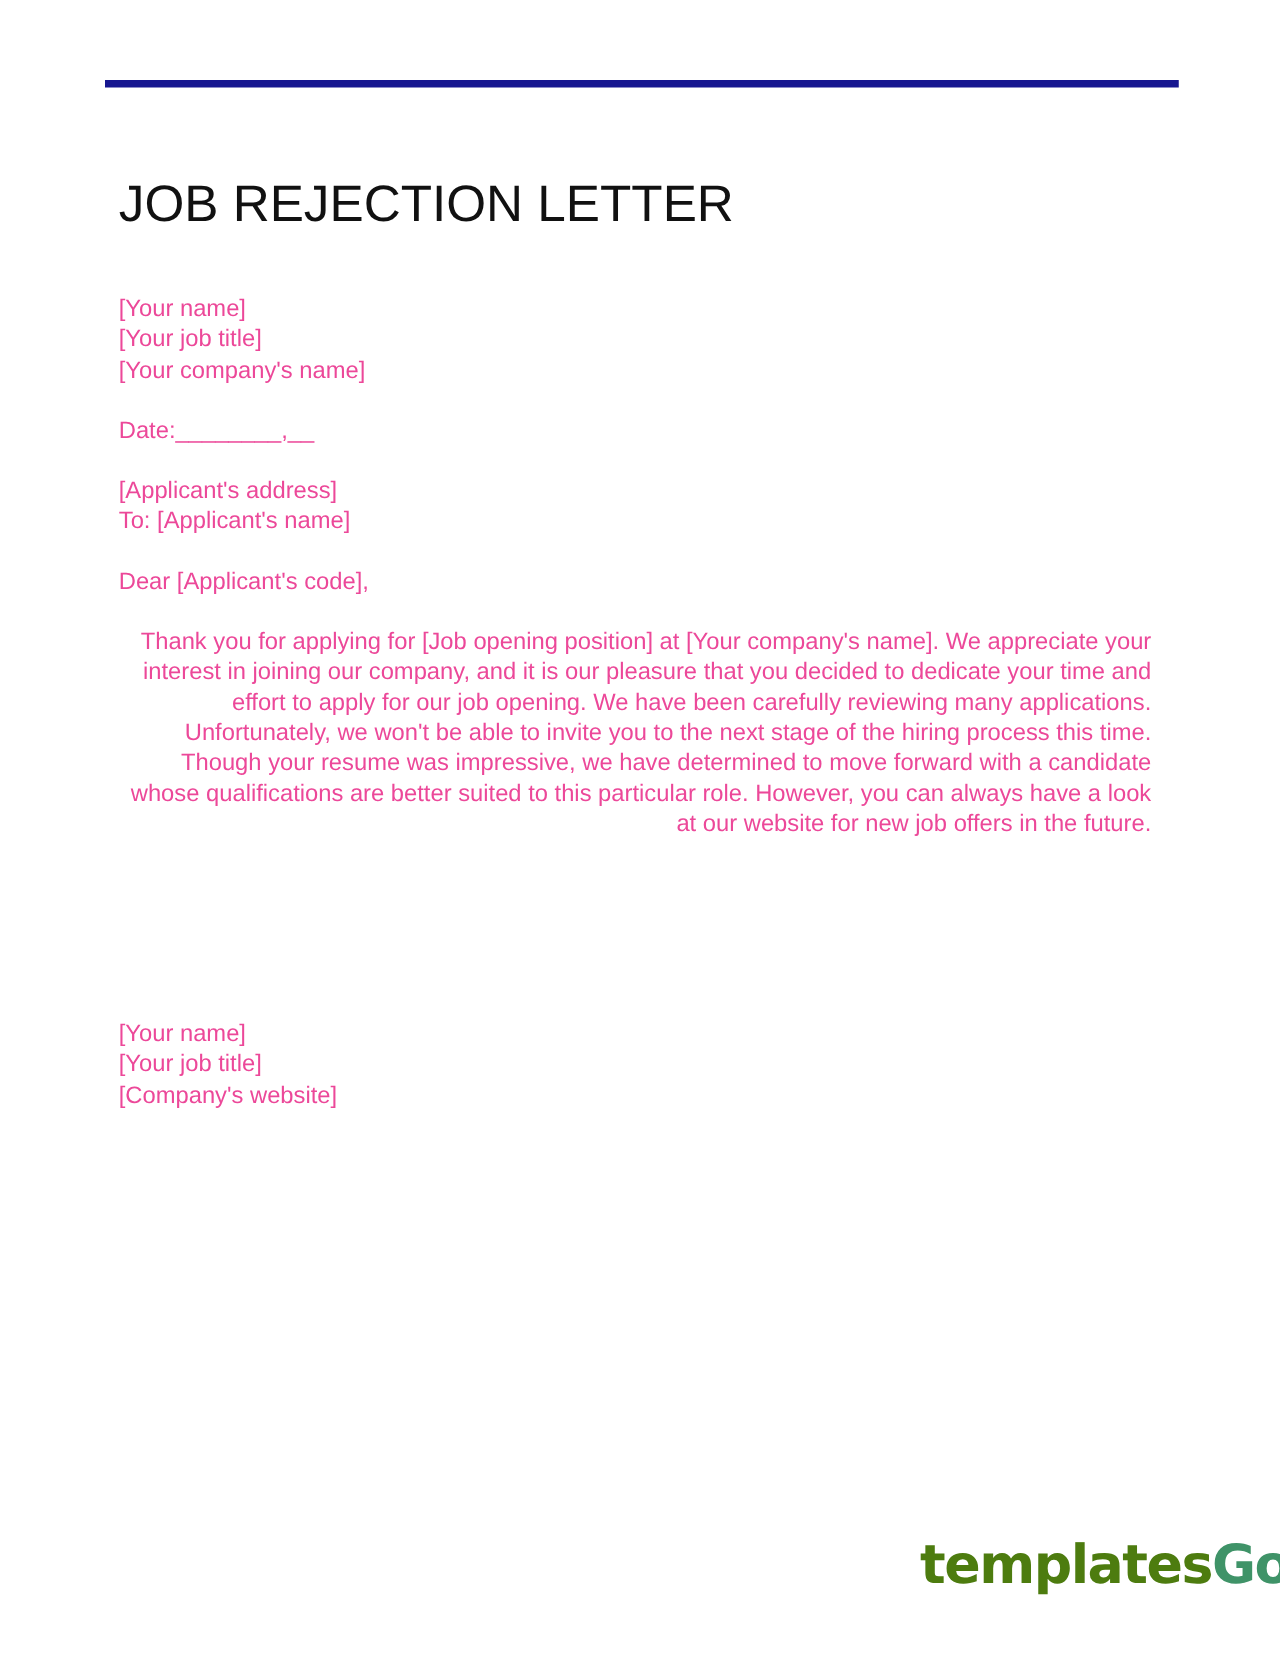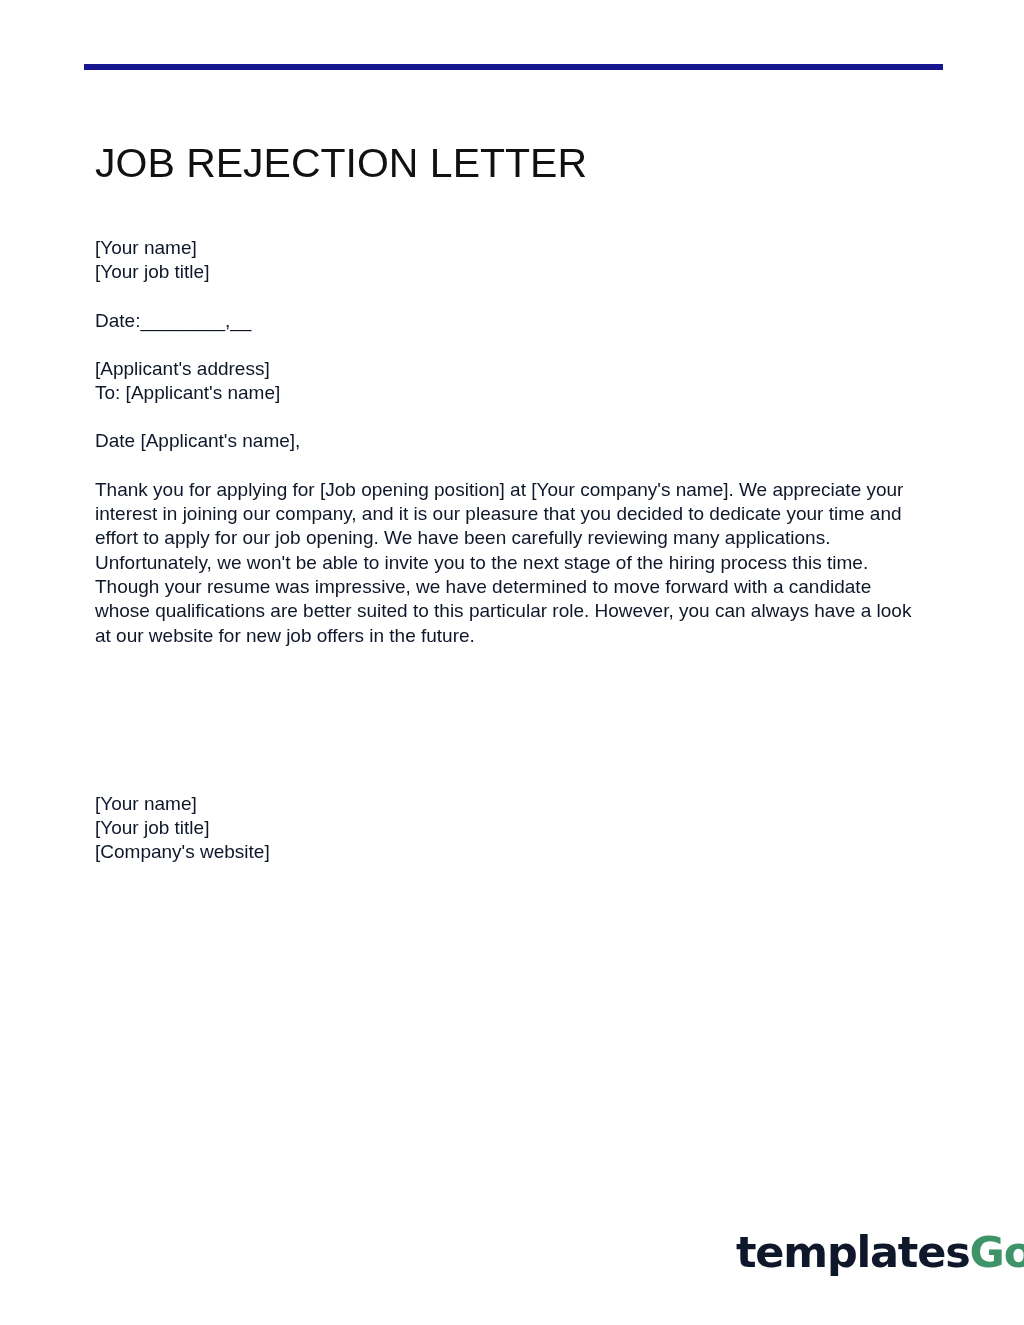--- a/index.html
+++ b/index.html
@@ -48,85 +48,86 @@
   }
 
   
   .letter {
     position: absolute;
     left: 95px;
     top: 236px;
     width: 826px;
     font-size: 19px;
     line-height: 24.3px;
-    color: #0f172a;
+    color: #ec4899;
   }
 
   .block {
     margin: 0 0 24px 0;
   }
   .block:last-child { margin-bottom: 0; }
 
   .line {
     display: block;
     white-space: pre-wrap;
   }
 
   .para {
     margin: 0 0 24px 0;
-    text-align: left;
+    text-align: right;
     white-space: pre-wrap;
   }
 
   .spacer-sign {
     height: 120px;
   }
 
   
   .brand {
     position: absolute;
     left: 736px;
     top: 1226px;
     font-size: 43px;
     line-height: 52px;
     font-weight: 700;
     letter-spacing: -1.2px;
     white-space: nowrap;
     font-family: "DejaVu Sans", sans-serif;
   }
-  .brand .brand-primary { color: #0f172a; }
+  .brand .brand-primary { color: #4d7c0f; }
   .brand .brand-accent  { color: #3f9368; }
 </style>
 </head>
 <body>
 
 <div class="page">
 
   <div class="top-rule"></div>
 
   <h1 class="doc-title">JOB REJECTION LETTER</h1>
 
   <div class="letter">
 
     <div class="block">
       <span class="line">[Your name]</span>
       <span class="line">[Your job title]</span>
+      <span class="line">[Your company's name]</span>
     </div>
 
     <div class="block">
       <span class="line">Date:________,__</span>
     </div>
 
     <div class="block">
       <span class="line">[Applicant's address]</span>
       <span class="line">To: [Applicant's name]</span>
     </div>
 
     <div class="block">
-      <span class="line">Date [Applicant's name],</span>
+      <span class="line">Dear [Applicant's code],</span>
     </div>
 
     <p class="para">Thank you for applying for [Job opening position] at [Your company's name]. We appreciate your interest in joining our company, and it is our pleasure that you decided to dedicate your time and effort to apply for our job opening. We have been carefully reviewing many applications. Unfortunately, we won't be able to invite you to the next stage of the hiring process this time. Though your resume was impressive, we have determined to move forward with a candidate whose qualifications are better suited to this particular role. However, you can always have a look at our website for new job offers in the future.</p>
 
 
     <div class="block">
     </div>
 
     <div class="spacer-sign"></div>
 

